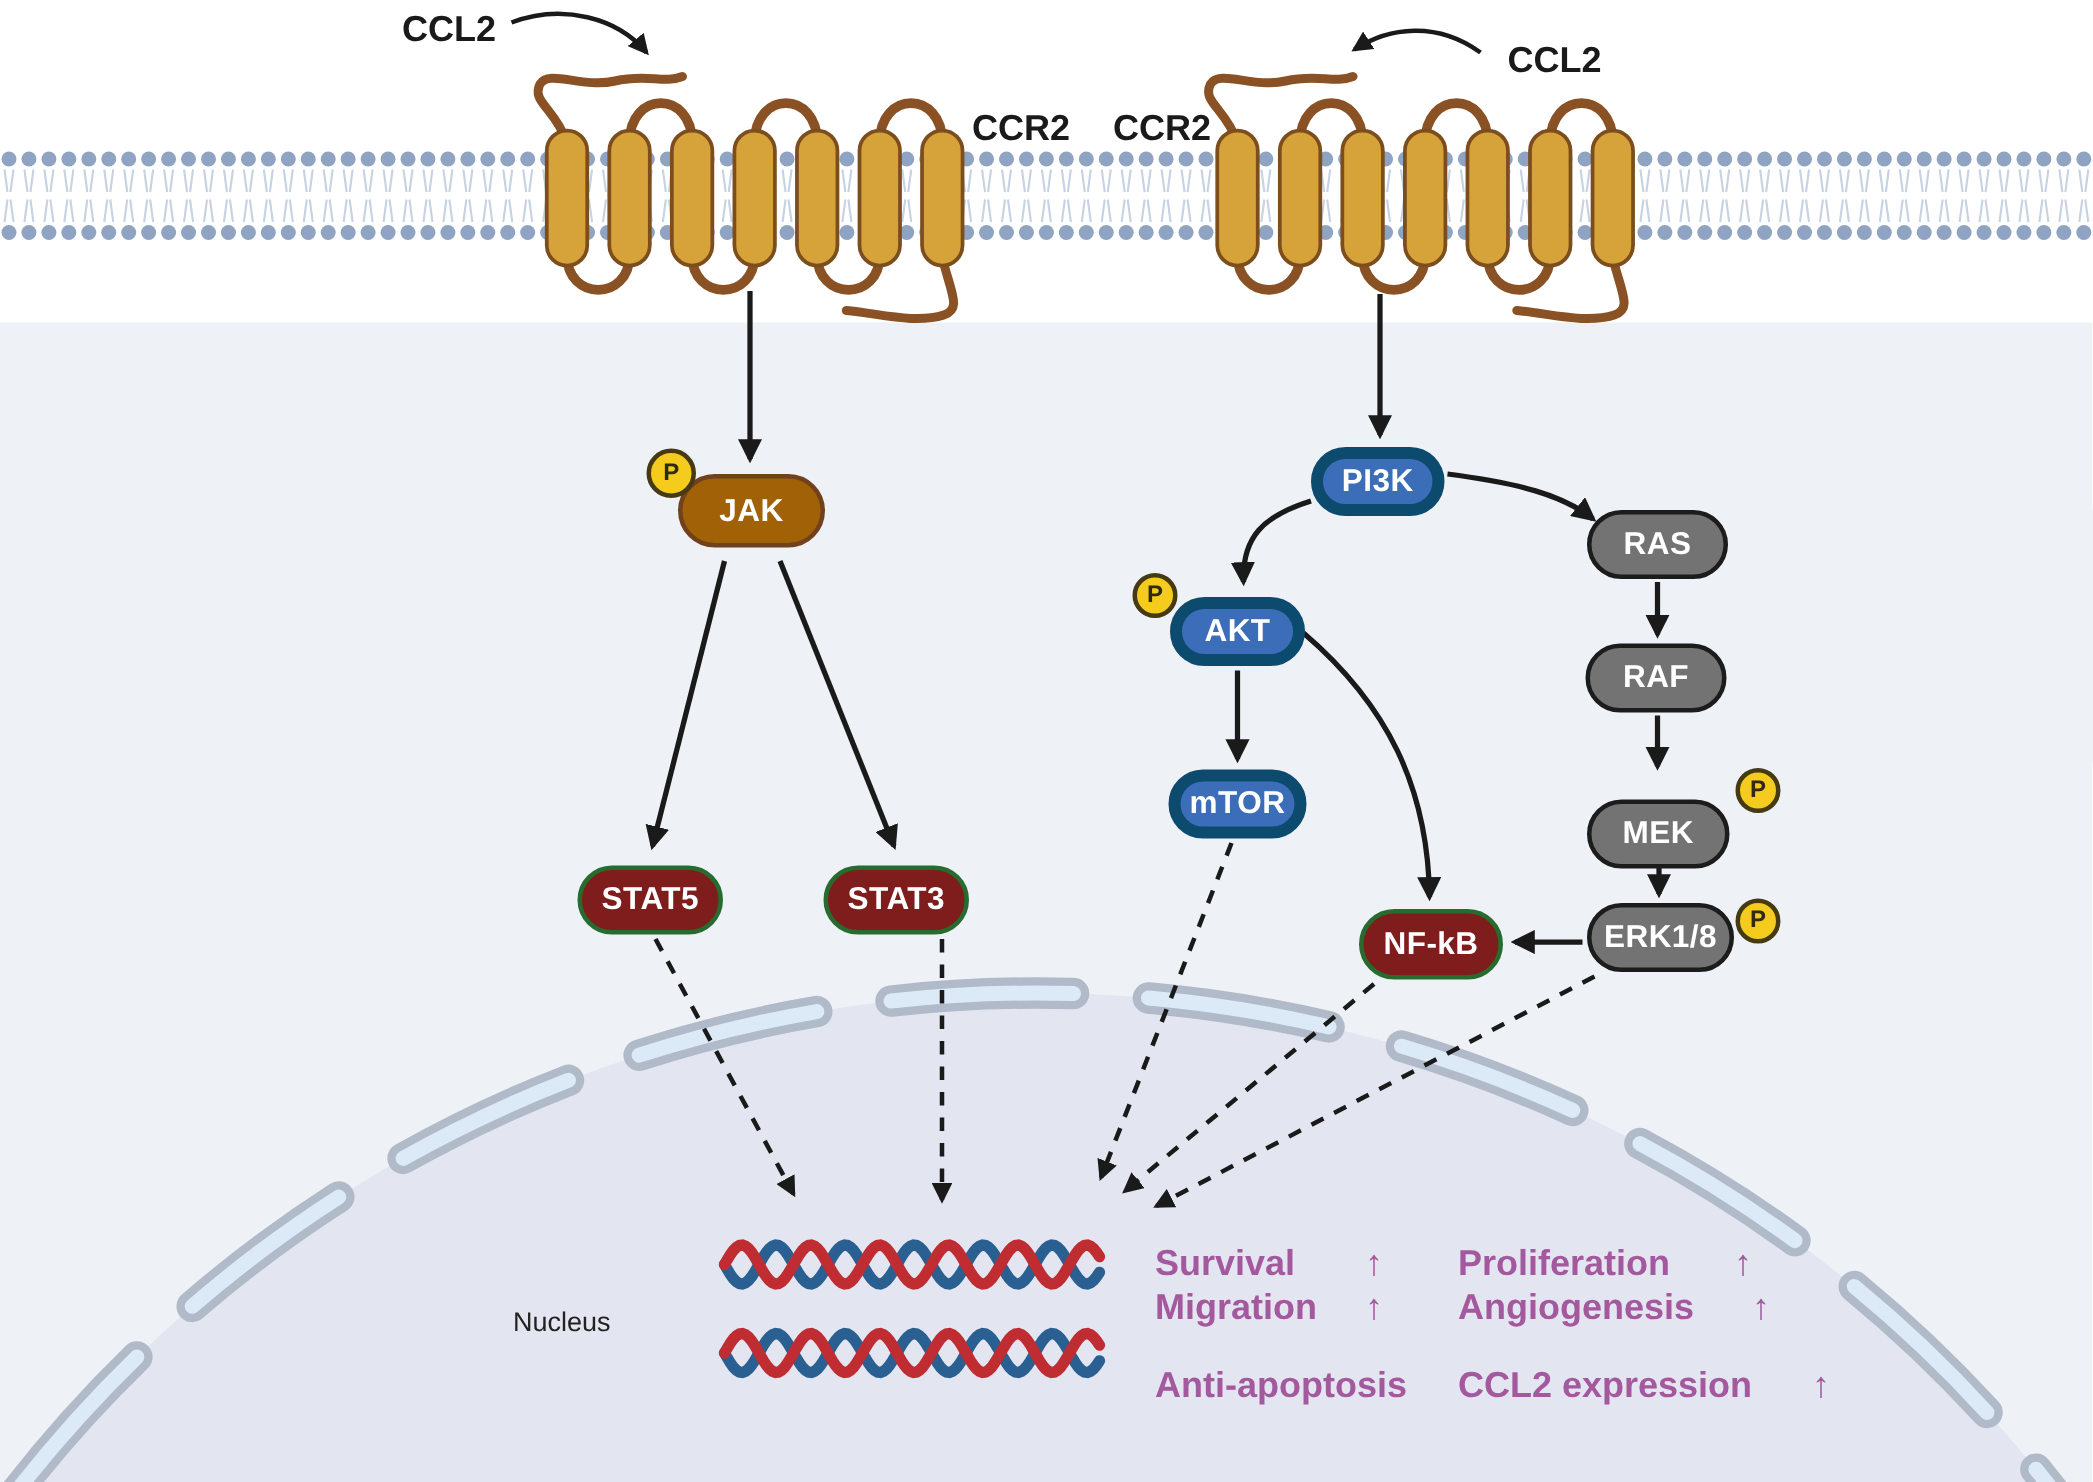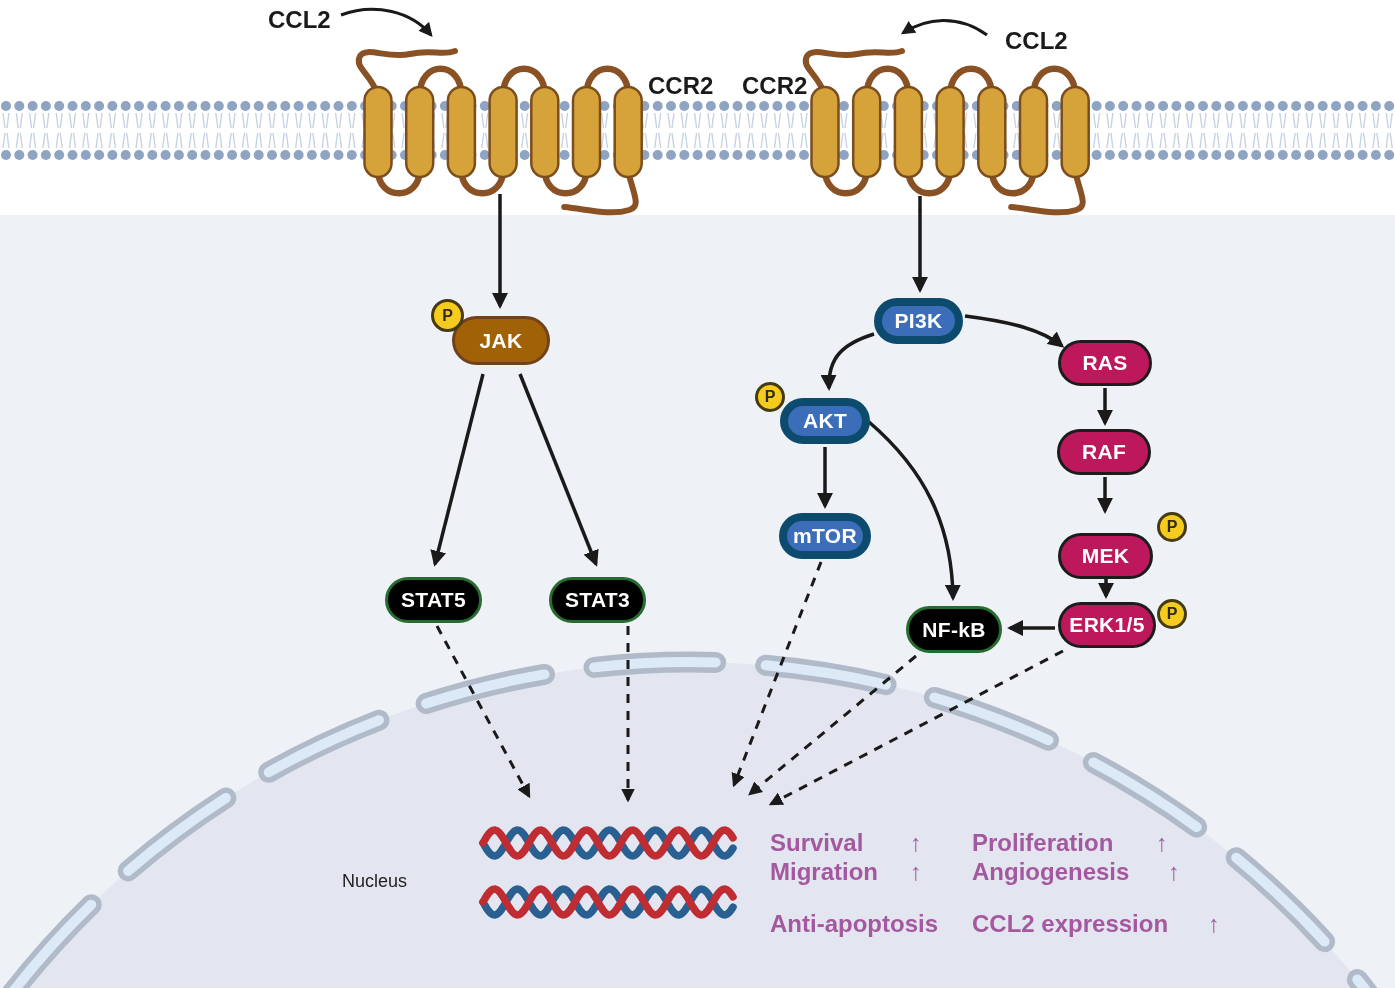--- a/index.html
+++ b/index.html
@@ -11,22 +11,22 @@
   svg.art{position:absolute;left:0;top:0;z-index:2;}
   .lbl{position:absolute;z-index:4;color:#1a1a1a;font-weight:bold;font-size:24px;white-space:nowrap;}
   .lbl.plain{font-weight:normal;font-size:18px;color:#222;}
   .node{
     position:absolute;z-index:5;display:flex;align-items:center;justify-content:center;
     color:#ffffff;font-size:21px;font-weight:bold;letter-spacing:.3px;
     border-radius:26px;box-sizing:border-box;white-space:nowrap;
   }
   .node.orange{background:#a16207;border:3px solid #71401c;}
   .node.blue{background:#3b6db8;border:8px solid #0c4a6e;}
-  .node.gray{background:#be185d;border:3px solid #1c1c1c;}
-  .node.green{background:#000000;border:3px solid #266c2e;}
+  .node.gray{background:#737373;border:3px solid #1c1c1c;}
+  .node.green{background:#7f1d1d;border:3px solid #266c2e;}
   .pbadge{
     position:absolute;z-index:6;display:flex;align-items:center;justify-content:center;
     background:#f5cb1d;border:3px solid #453a12;border-radius:50%;
     color:#2f2a10;font-size:16px;font-weight:bold;box-sizing:border-box;
   }
   .outcome{
     position:absolute;z-index:4;display:flex;justify-content:space-between;align-items:baseline;
     color:#a4599f;font-size:24px;font-weight:bold;white-space:nowrap;
   }
   .outcome .up{font-weight:bold;}
@@ -448,21 +448,21 @@
 
   <div class="node orange" style="left:452px;top:316px;width:98px;height:49px;">JAK</div>
   <div class="node green" style="left:385px;top:577px;width:97px;height:46px;">STAT5</div>
   <div class="node green" style="left:549px;top:577px;width:97px;height:46px;">STAT3</div>
   <div class="node blue" style="left:874px;top:298px;width:89px;height:46px;">PI3K</div>
   <div class="node blue" style="left:780px;top:398px;width:90px;height:46px;">AKT</div>
   <div class="node blue" style="left:779px;top:513px;width:92px;height:46px;">mTOR</div>
   <div class="node gray" style="left:1058px;top:340px;width:94px;height:46px;">RAS</div>
   <div class="node gray" style="left:1057px;top:429px;width:94px;height:46px;">RAF</div>
   <div class="node gray" style="left:1058px;top:518px;width:95px;height:46px;margin-top:15px;">MEK</div>
-  <div class="node gray" style="left:1058px;top:602px;width:98px;height:46px;">ERK1/5</div>
+  <div class="node gray" style="left:1058px;top:602px;width:98px;height:46px;">ERK1/8</div>
   <div class="node green" style="left:906px;top:606px;width:96px;height:47px;">NF-kB</div>
 
   <div class="pbadge" style="left:431px;top:299px;width:33px;height:33px;">P</div>
   <div class="pbadge" style="left:755px;top:382px;width:30px;height:30px;">P</div>
   <div class="pbadge" style="left:1157px;top:512px;width:30px;height:30px;">P</div>
   <div class="pbadge" style="left:1157px;top:599px;width:30px;height:30px;">P</div>
 
   <div class="outcome" style="left:770px;top:829px;width:152px;">
     <span>Survival</span>
       <span class="up">↑</span>

